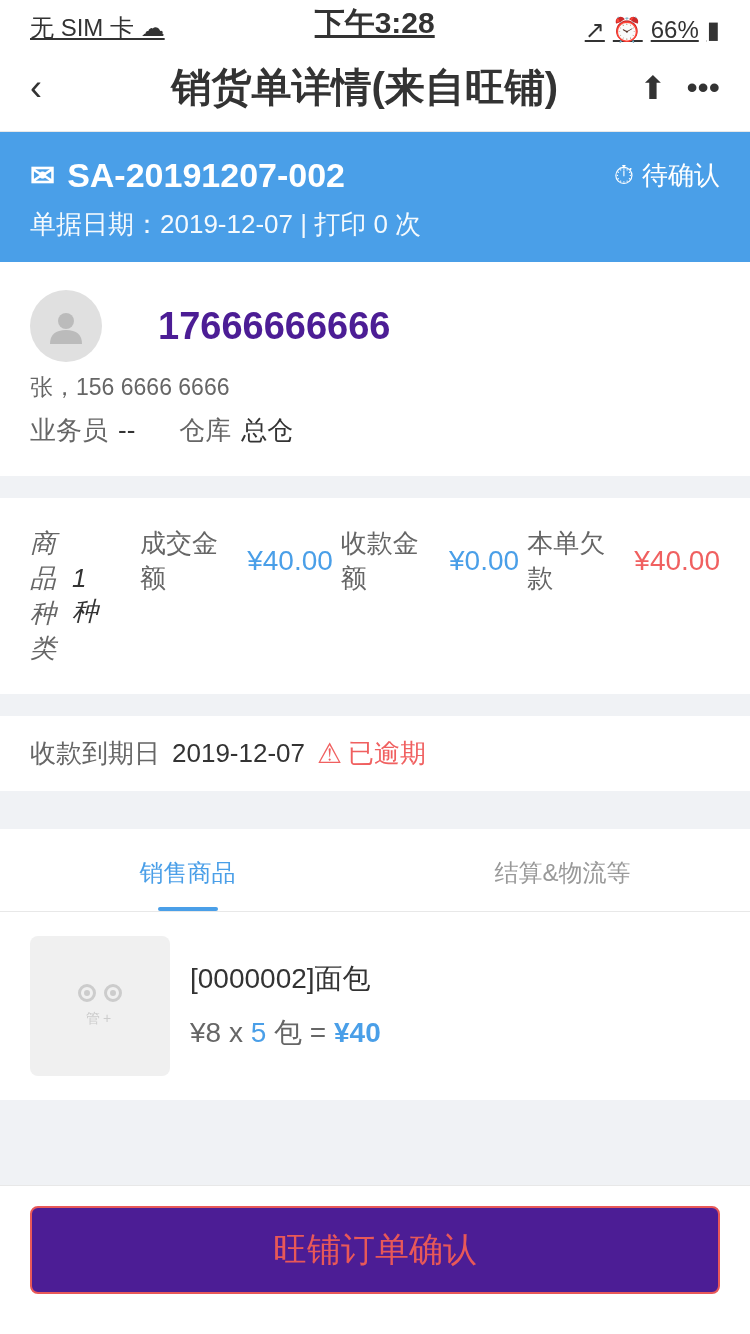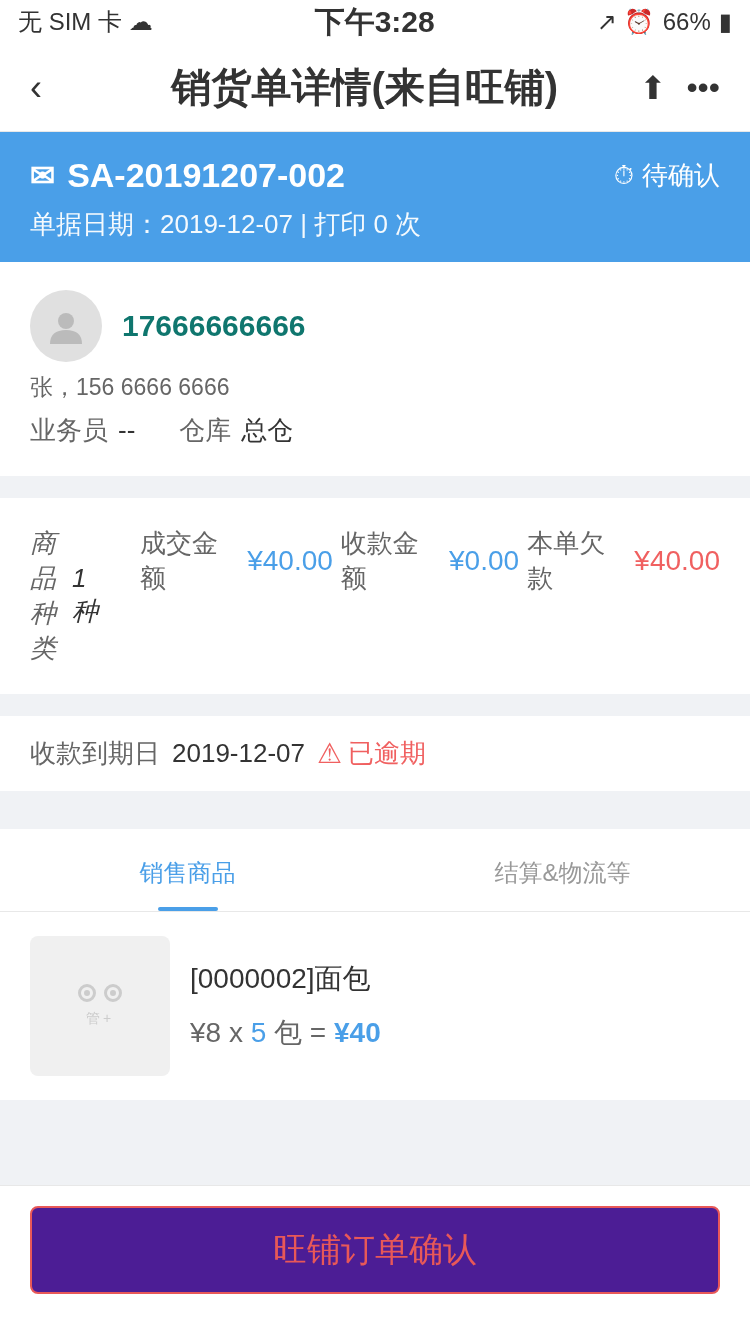--- a/index.html
+++ b/index.html
@@ -11,25 +11,26 @@
       background: #f0f2f5;
       font-size: 28px;
       color: #333;
     }
 
     
     .status-bar {
       height: 44px;
       background: #fff;
       display: flex;
-      align-items: center;
+      align-items: flex-end;
       justify-content: space-between;
-      padding: 0 18px;
+      padding: 0 30px;
       font-size: 24px;
       font-weight: 500;
+      text-decoration: underline;
     }
     .status-left { display: flex; align-items: center; gap: 10px; }
     .status-center { font-size: 30px; font-weight: 600; }
     .status-right { display: flex; align-items: center; gap: 8px; font-size: 24px; }
 
     
     .nav-bar {
       height: 88px;
       background: #fff;
       display: flex;
@@ -114,23 +115,24 @@
       border-radius: 50%;
       background: #e0e0e0;
       display: flex;
       align-items: center;
       justify-content: center;
       font-size: 36px;
       color: #bbb;
       flex-shrink: 0;
     }
     .customer-phone {
-      font-size: 30px;
+      font-size: 38px;
       font-weight: 600;
-      color: #0f766e;
+      color: #4c1d95;
+      margin-left: 36px;
     }
     .customer-name {
       color: #666;
       font-size: 23px;
       margin-bottom: 10px;
     }
     .customer-meta {
       display: flex;
       gap: 44px;
       color: #666;

